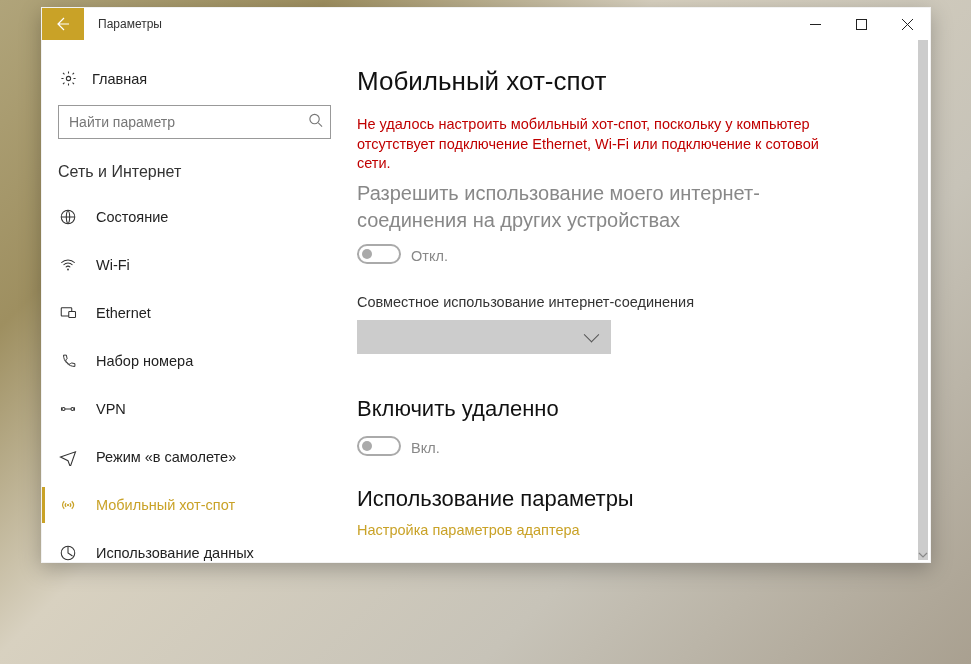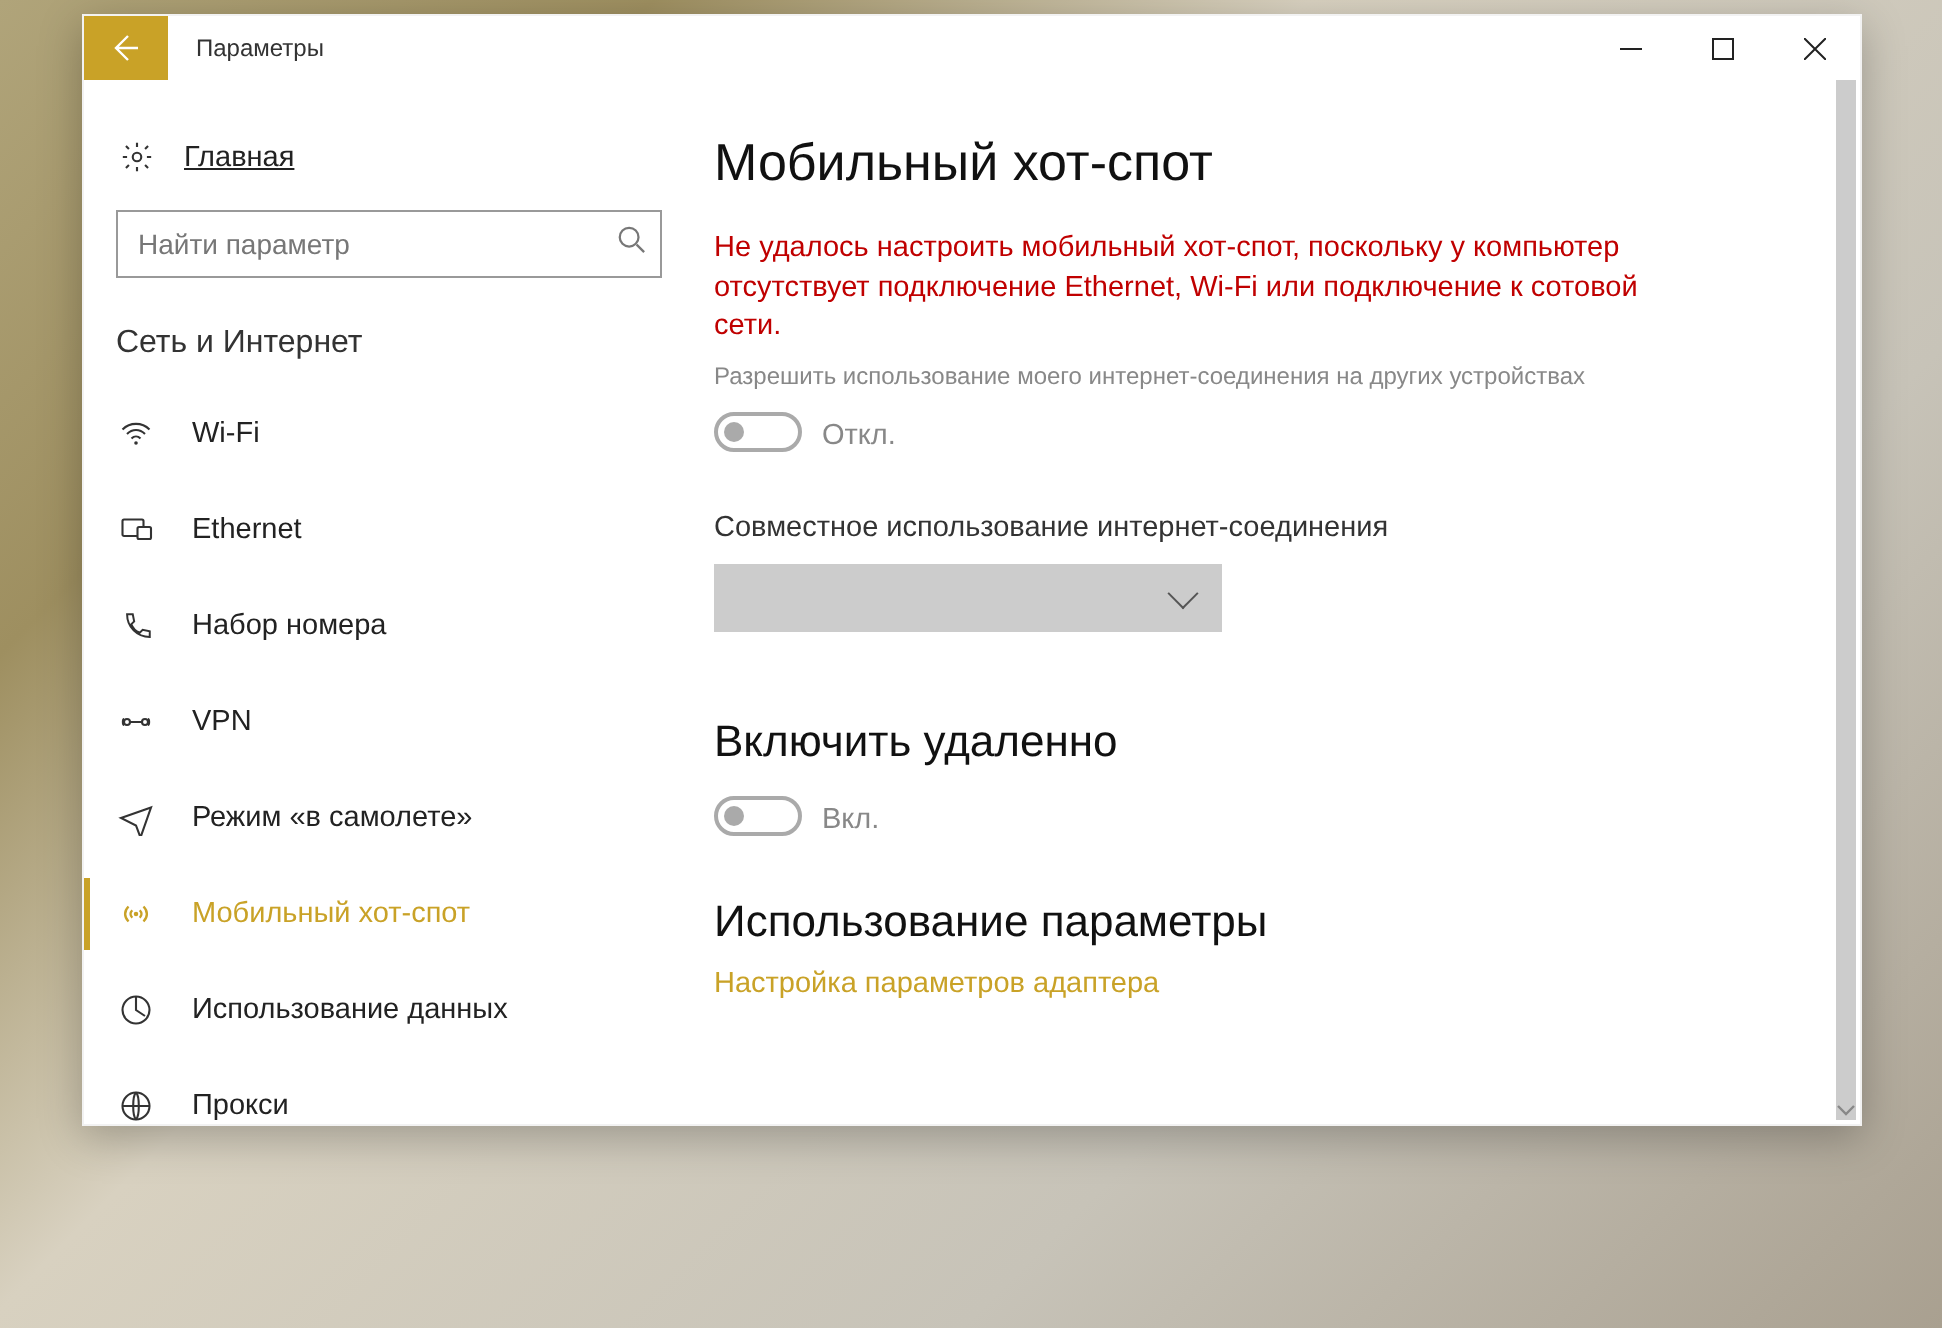--- a/index.html
+++ b/index.html
@@ -53,21 +53,21 @@
 
   
   .sidebar {
     width: 305px;
     padding-top: 26px;
     position: relative;
   }
   .home-row {
     display: flex; align-items: flex-end;
     padding: 4px 16px 14px 16px;
-    font-size: 14.5px; color: #222; text-decoration: underline;
+    font-size: 14.5px; color: #222;
   }
   .home-row .icon { width: 20px; display:flex; justify-content:center; margin-right: 14px; }
   .search-wrap {
     margin: 4px 16px 22px 16px;
     position: relative;
   }
   .search-input {
     width: 100%;
     height: 34px;
     border: 1px solid #999;
@@ -116,21 +116,21 @@
   }
   .error-text {
     color: #c00000;
     font-size: 14.5px;
     line-height: 1.35;
     max-width: 480px;
     margin-bottom: 6px;
   }
   .desc-text {
     color: #888;
-    font-size: 12px;
+    font-size: 20px;
     line-height: 1.35;
     max-width: 480px;
     margin-bottom: 10px;
   }
   .toggle-row {
     display: flex; align-items: flex-end;
     margin-bottom: 30px;
     color: #888;
     font-size: 14.5px;
   }
@@ -239,20 +239,29 @@
         <span class="search-icon">
           <svg width="15" height="15" viewBox="0 0 16 16" fill="none" stroke="#777" stroke-width="1.2">
             <circle cx="7" cy="7" r="5"></circle>
               <path d="M11 11l4 4"></path>
           </svg>
         </span>
       </div>
 
       <div class="group-title">Сеть и Интернет</div>
 
+      <div class="nav-item">
+        <span class="icon">
+          <svg width="18" height="18" viewBox="0 0 24 24" fill="none" stroke="currentColor" stroke-width="1.4">
+              <circle cx="12" cy="12" r="9"></circle>
+              <path d="M3 12h18M12 3c3 3 3 15 0 18M12 3c-3 3-3 15 0 18"></path>
+            </svg>
+        </span>
+        <span>Состояние</span>
+      </div>
 
       <div class="nav-item">
         <span class="icon">
           <svg width="18" height="18" viewBox="0 0 24 24" fill="none" stroke="currentColor" stroke-width="1.4">
               <path d="M3 9c5-5 13-5 18 0M6 12c3.5-3.5 8.5-3.5 12 0M9 15c1.8-1.8 4.2-1.8 6 0"></path>
               <circle cx="12" cy="18" r="1.2" fill="currentColor" stroke="none"></circle>
             </svg>
         </span>
         <span>Wi-Fi</span>
       </div>

